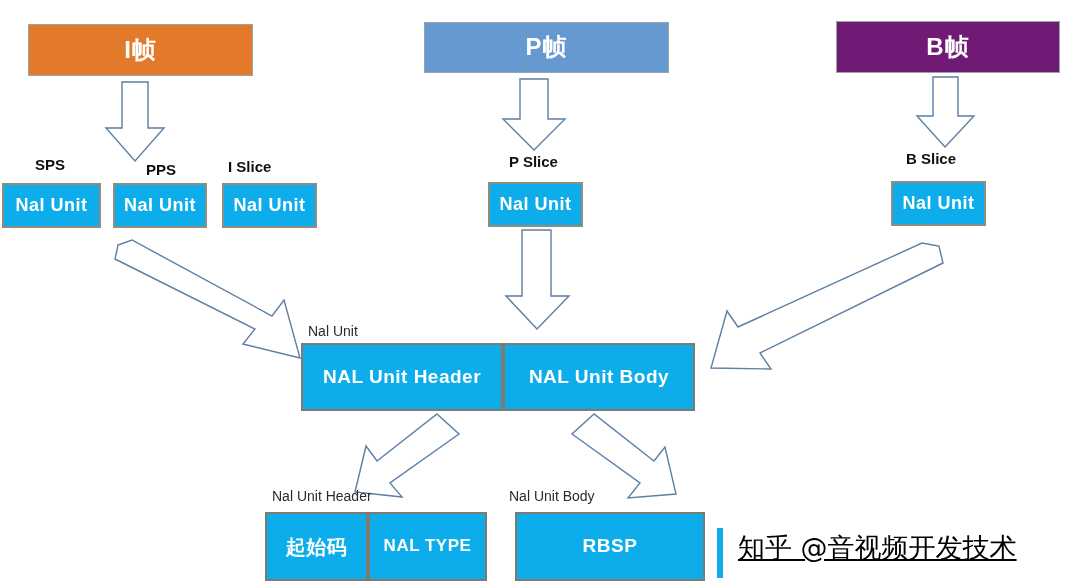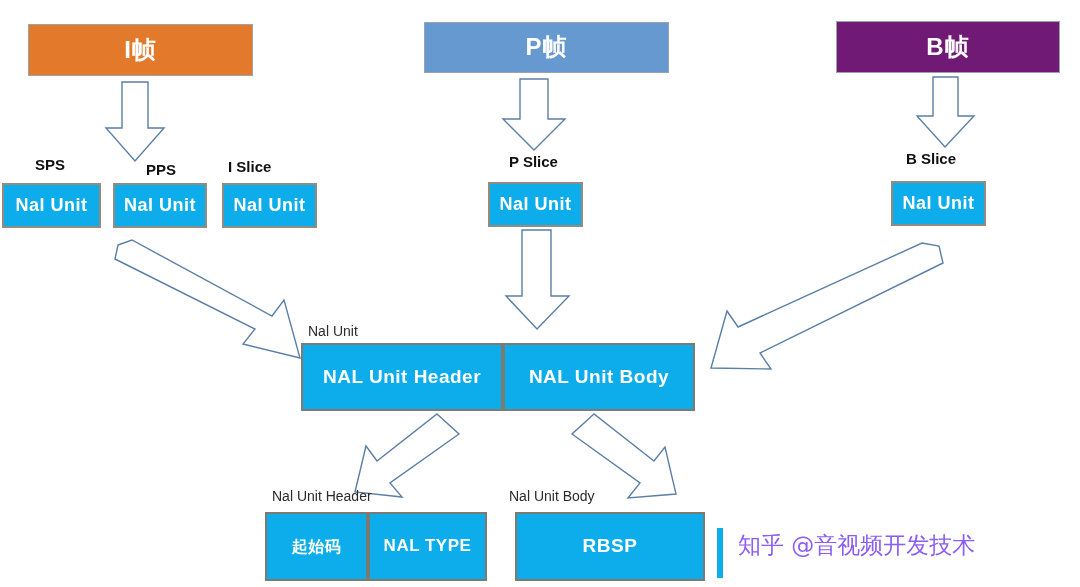--- a/index.html
+++ b/index.html
@@ -61,24 +61,25 @@
     pointer-events: none;
   }
   .arrow-path {
     fill: #ffffff;
     stroke: #5b7fa6;
     stroke-width: 1.4;
     stroke-linejoin: miter;
   }
   .watermark {
     position: absolute;
-    font-size: 23px;
-    color: #8b5cf6;
+    font-size: 27px;
+    color: #000000;
     white-space: nowrap;
     font-family: "DejaVu Sans", sans-serif;
+    text-decoration: underline;
   }
   .wm-bar {
     position: absolute;
     background: #0cadea;
   }
 </style>
 </head>
 <body>
 
 <div id="canvas">
@@ -174,21 +175,21 @@
     <path class="arrow-path" d="M22,0 L0,20 L68,69 L56,84 L104,80 L93,33 L82,47 Z"></path>
   </svg>
 
   <div class="caption thin" style="left:272px; top:488px;">
     <span>Nal Unit Header</span>
   </div>
   <div class="caption thin" style="left:509px; top:488px;">
     <span>Nal Unit Body</span>
   </div>
 
-  <div class="box nal-seg" style="left:265px; top:512px; width:103px; height:69px; font-size:16px;">
+  <div class="box nal-seg" style="left:265px; top:512px; width:103px; height:69px; font-size:20px;">
     <span>起始码</span>
   </div>
   <div class="box nal-seg" style="left:368px; top:512px; width:119px; height:69px; font-size:17px;">
     <span>NAL TYPE</span>
   </div>
 
   <div class="box nal-seg" style="left:515px; top:512px; width:190px; height:69px; font-size:19px;">
     <span>RBSP</span>
   </div>
 

